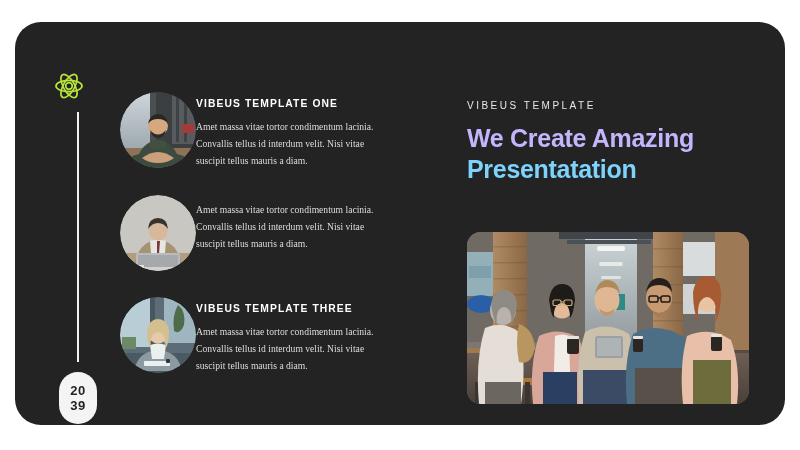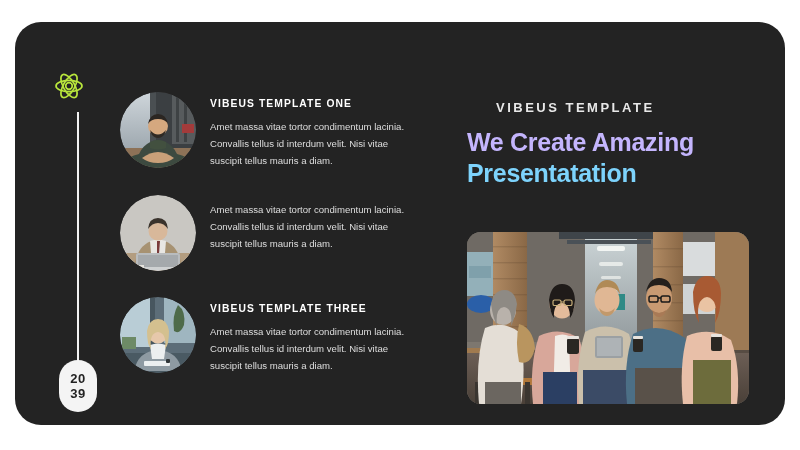--- a/index.html
+++ b/index.html
@@ -35,21 +35,21 @@
   
   .timeline-rail {
     position:absolute;
     left:62px; top:90px;
     width:1.6px; height:250px;
     background:#f2f2f2;
   }
 
   .year-badge {
     position:absolute;
-    left:44px; top:338px;
+    left:44px; top:350px;
     width:38px; height:52px;
     background:#f4f4f4;
     border-radius:19px;
     display:flex; flex-direction:column;
     align-items:center; justify-content:center;
     gap:1px;
   }
   .year-badge span {
     font-size:13px; font-weight:700;
     color:#232323; letter-spacing:0.4px;
@@ -75,52 +75,52 @@
     width:76px; height:76px;
     border-radius:50%;
     overflow:hidden;
     margin-top:8px;
     background:#3a3a3a;
     position:relative;
   }
   .avatar svg { display:block; width:76px; height:76px; }
 
   .feature-body {
-    margin-left:14px;
+    margin-left:0;
     padding-top:14px;
     width:196px;
   }
   .feature-title {
     font-size:10.3px;
     font-weight:700;
     color:#ffffff;
     letter-spacing:1.1px;
     margin-bottom:9px;
     white-space:nowrap;
   }
   .feature-desc {
     font-size:9.6px;
     line-height:1.78;
     color:#dedede;
     font-weight:400;
+    font-family:Liberation Serif, serif;
   }
 
   
   .right-panel {
     position:absolute;
     left:452px; top:78px;
     width:300px;
   }
   .eyebrow {
-    font-size:13px;
-    font-weight:700;
+    font-size:10px;
+    font-weight:400;
     color:#e8e8e8;
     letter-spacing:2.5px;
     margin-bottom:12px;
-    margin-left:29px;
   }
   .headline {
     font-size:25px;
     font-weight:700;
     line-height:1.24;
     letter-spacing:-0.3px;
   }
   .headline .line-white { color:#c4b5fd; display:block; }
   .headline .line-accent { color:#7dd3fc; display:block; }
 

